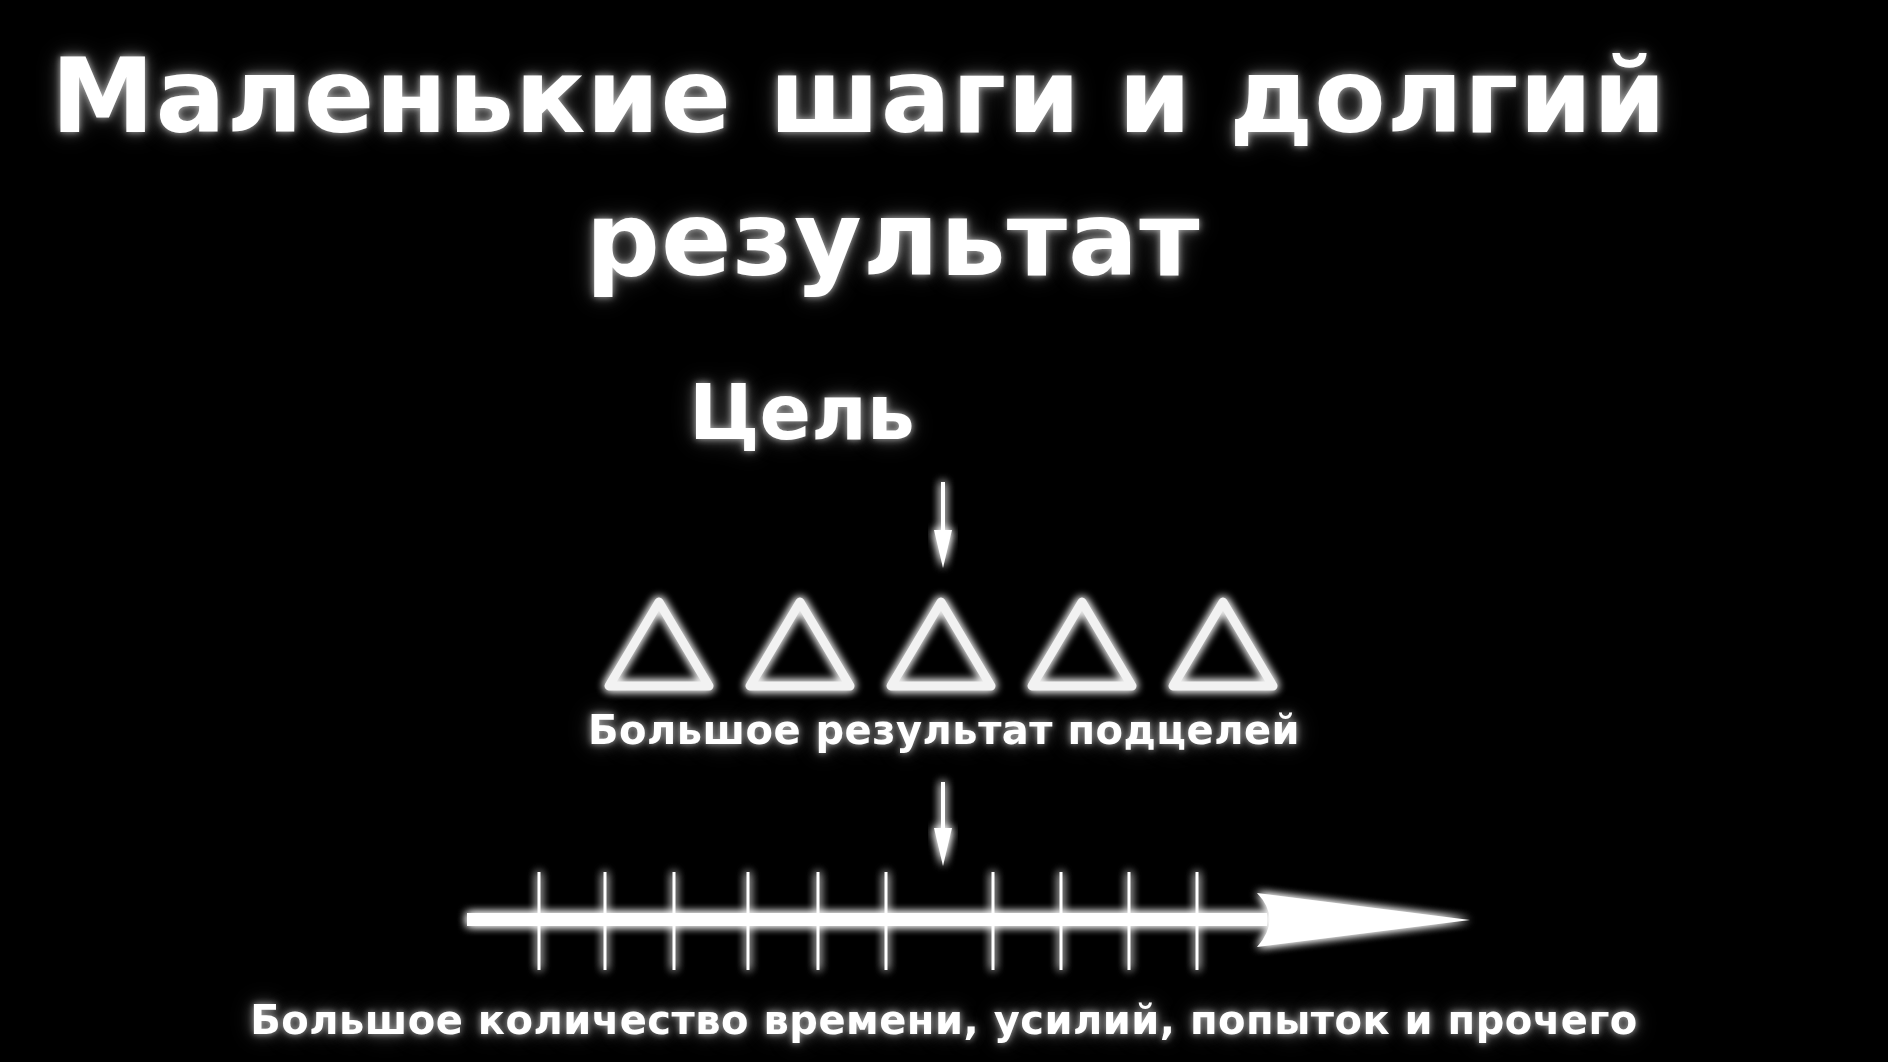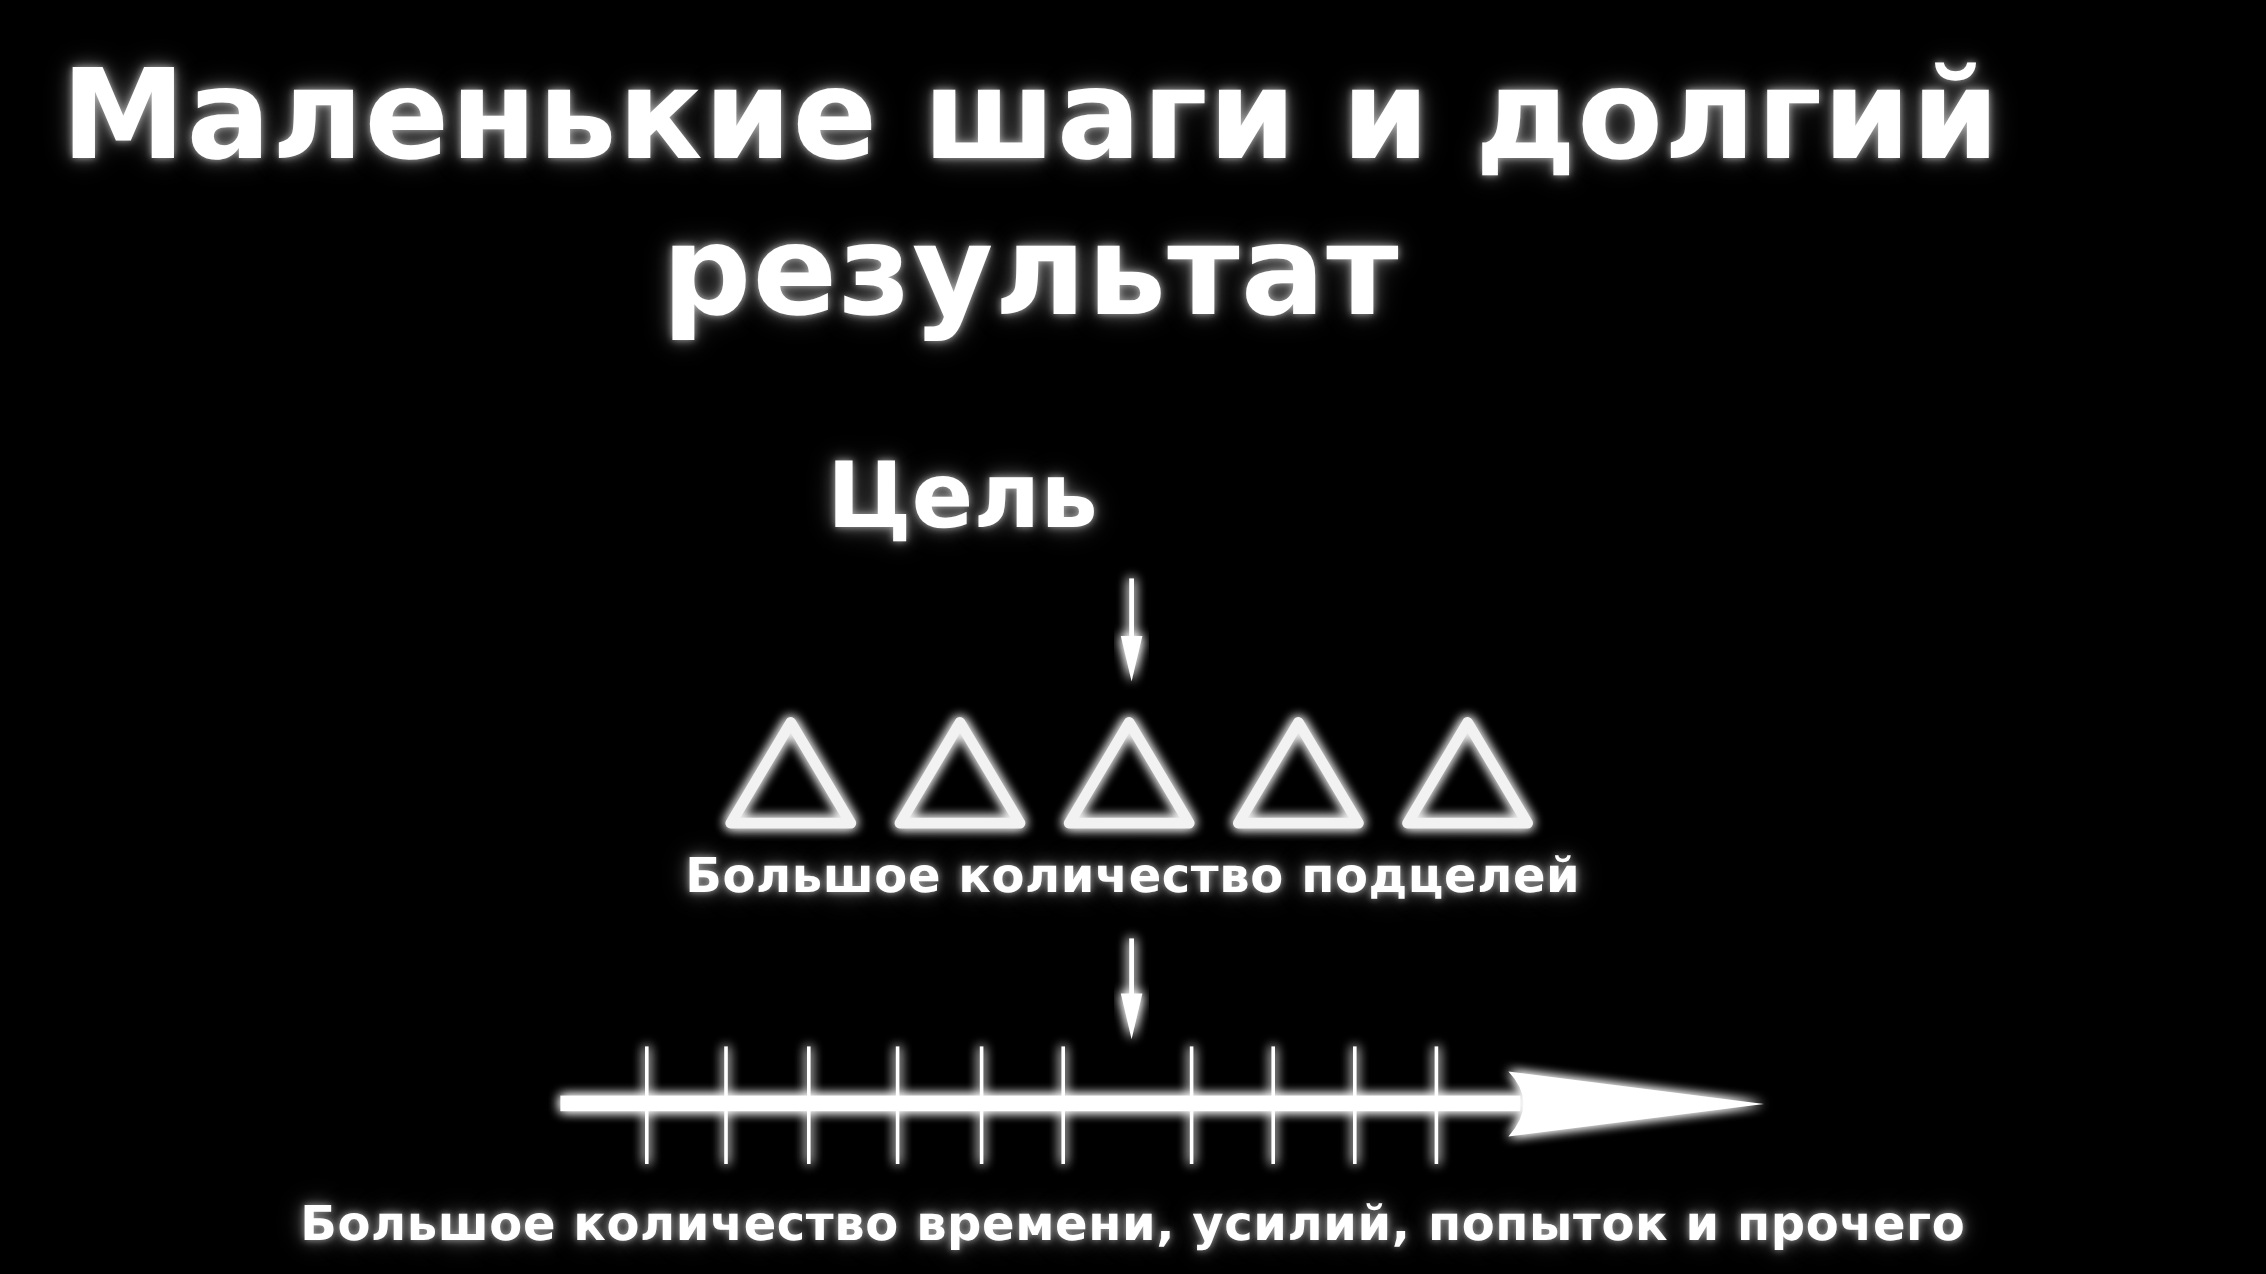--- a/index.html
+++ b/index.html
@@ -2,21 +2,21 @@
 <html><head>
 <meta charset="utf-8">
 <style>
   html, body { margin:0; padding:0; background:#000; }
   body { width:1888px; height:1062px; position:relative; overflow:hidden;
          font-family:"DejaVu Sans","Liberation Sans",sans-serif; color:#fff; }
   .glow { text-shadow: 0 0 6px rgba(255,255,255,0.55), 0 0 14px rgba(255,255,255,0.35), 0 0 26px rgba(200,200,200,0.25); }
   .title { position:absolute; left:0; width:1718px; text-align:center; font-weight:bold;
            font-size:104px; line-height:140px; letter-spacing:1px; }
   .t1 { top:26px; }
-  .t2 { top:156px; }
+  .t2 { top:169px;margin-left:34px; }
   .goal { position:absolute; top:368px; left:0; width:1604px; text-align:center;
           font-weight:bold; font-size:76px; line-height:90px; }
   .sub1 { position:absolute; top:700px; left:0; width:1888px; text-align:center;
           font-weight:bold; font-size:40px; line-height:60px; letter-spacing:0.5px; }
   .sub2 { position:absolute; top:992px; left:0; width:1888px; text-align:center;
           font-weight:bold; font-size:40px; line-height:56px; letter-spacing:0.5px; }
   svg.diagram { position:absolute; left:0; top:0; width:1888px; height:1062px; }
 </style>
 </head>
 <body>
@@ -68,14 +68,14 @@
     <line x1="1129" y1="872" x2="1129" y2="970"></line>
     <line x1="1197" y1="872" x2="1197" y2="970"></line>
   </g>
 
   <g filter="url(#glow)" fill="#fff">
     <rect x="467" y="913" width="800" height="13"></rect>
     <path d="M1257,893 Q1282,919 1257,947 L1470,920 Z"></path>
   </g>
 </svg>
 
-<div class="sub1 glow">Большое количество подцелей</div>
+<div class="sub1 glow">Большое результат подцелей</div>
 <div class="sub2 glow">Большое количество времени, усилий, попыток и прочего</div>
 
 </body></html>

